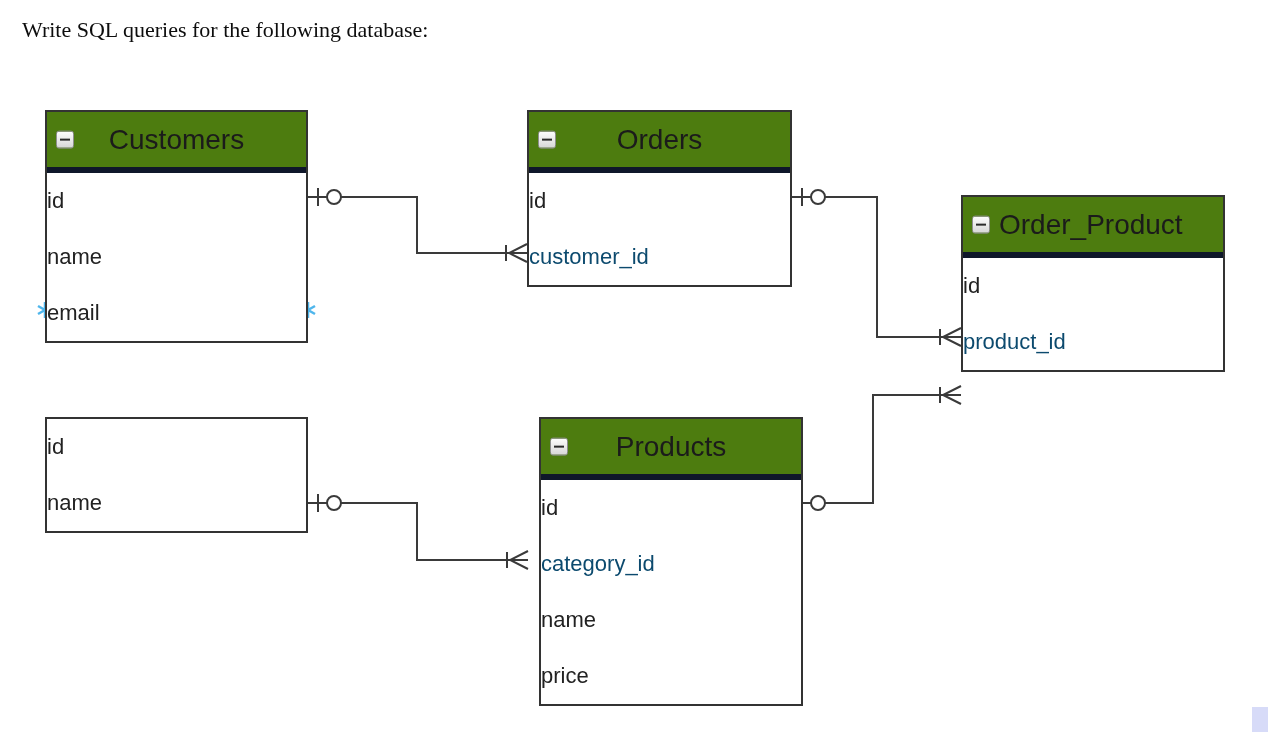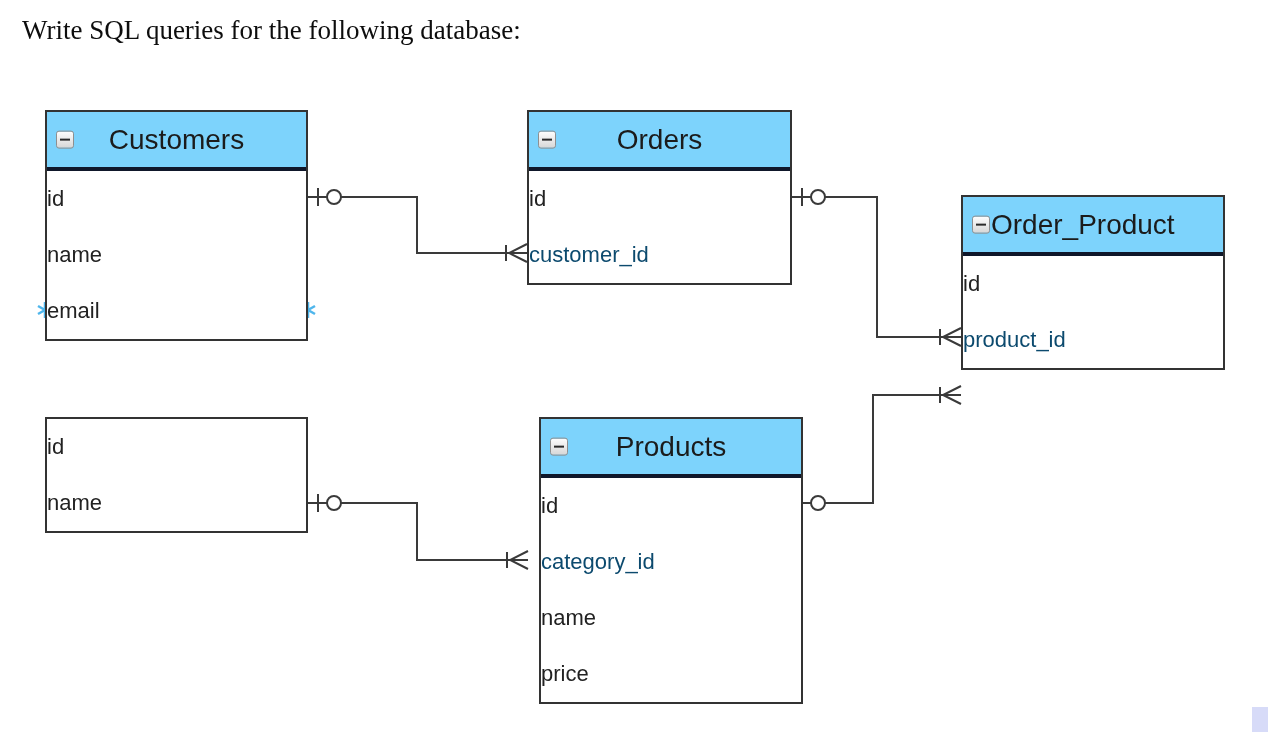--- a/index.html
+++ b/index.html
@@ -2,49 +2,49 @@
 <html><head>
 <meta charset="utf-8">
 <style>
   html,body{margin:0;padding:0;}
   body{
     width:1268px;height:732px;position:relative;background:#ffffff;
     font-family:"Liberation Sans",sans-serif;overflow:hidden;
   }
   .page-title{
     position:absolute;left:22px;top:12px;
-    font-family:"Liberation Serif",serif;font-size:27px;line-height:36px;
+    font-family:"Liberation Serif",serif;font-size:22px;line-height:36px;
     color:#0d0d0d;white-space:nowrap;
   }
   .canvas{position:absolute;inset:0;}
   svg.connectors{position:absolute;left:0;top:0;z-index:1;}
   .db-table{
     position:absolute;background:#ffffff;border:2px solid #333333;
     box-sizing:border-box;z-index:2;
   }
   .thead{
-    height:55px;background:#7dd3fc;border-bottom:4px solid #0f172a;
+    height:55px;background:#4d7c0f;border-bottom:6px solid #0f172a;
     position:relative;display:flex;align-items:center;justify-content:center;
     box-sizing:content-box;
   }
   .collapse{
     width:18px;height:18px;border:1px solid #8f8f8f;border-radius:3px;
     background:linear-gradient(#fdfdfd,#d7d7d7);
     position:absolute;left:9px;top:50%;transform:translateY(-52%);
     box-sizing:border-box;
   }
   .collapse::after{
     content:"";position:absolute;left:3px;right:3px;top:50%;height:2px;
     margin-top:-1px;background:#2a2a2a;
   }
   .tname{
     font-size:28px;color:#1b1b1b;white-space:nowrap;
   }
   .hleft{justify-content:flex-start;}
-  .hleft .tname{padding-left:28px;}
+  .hleft .tname{padding-left:36px;}
   .field{
     height:56px;display:flex;align-items:center;
     font-size:22px;color:#222222;white-space:nowrap;
   }
   .fk{font-weight:normal;color:#0c4a6e;}
   .scroll-corner{
     position:absolute;left:1252px;top:707px;width:16px;height:25px;
     background:#d7dbf8;z-index:3;
   }
 </style>

